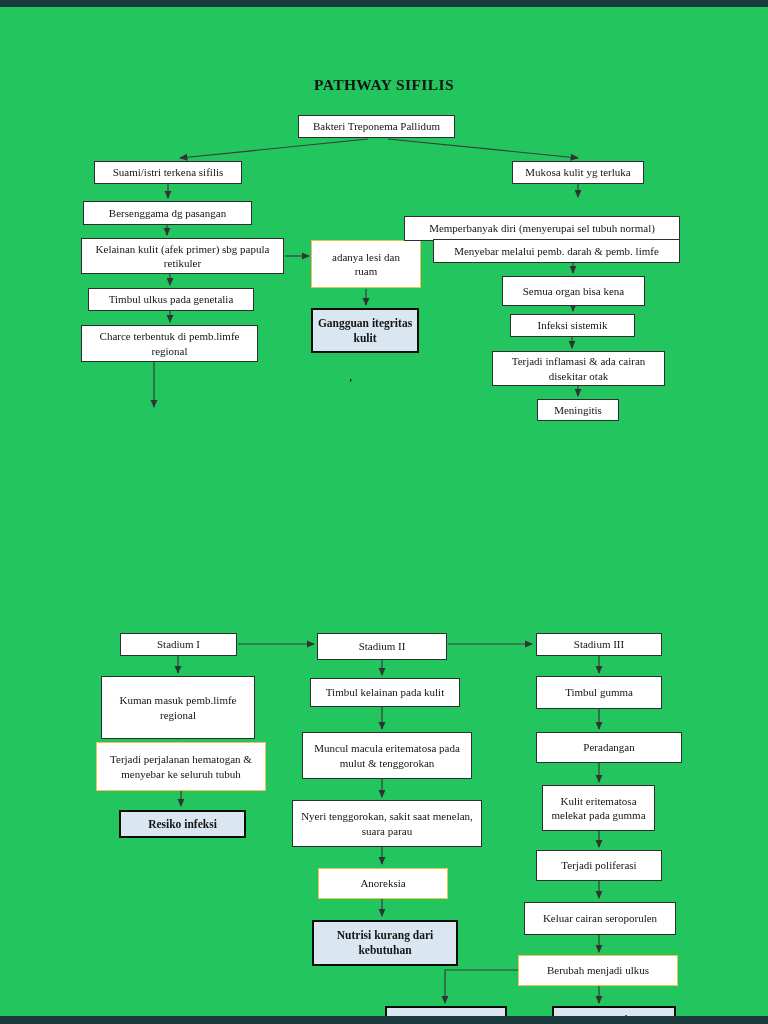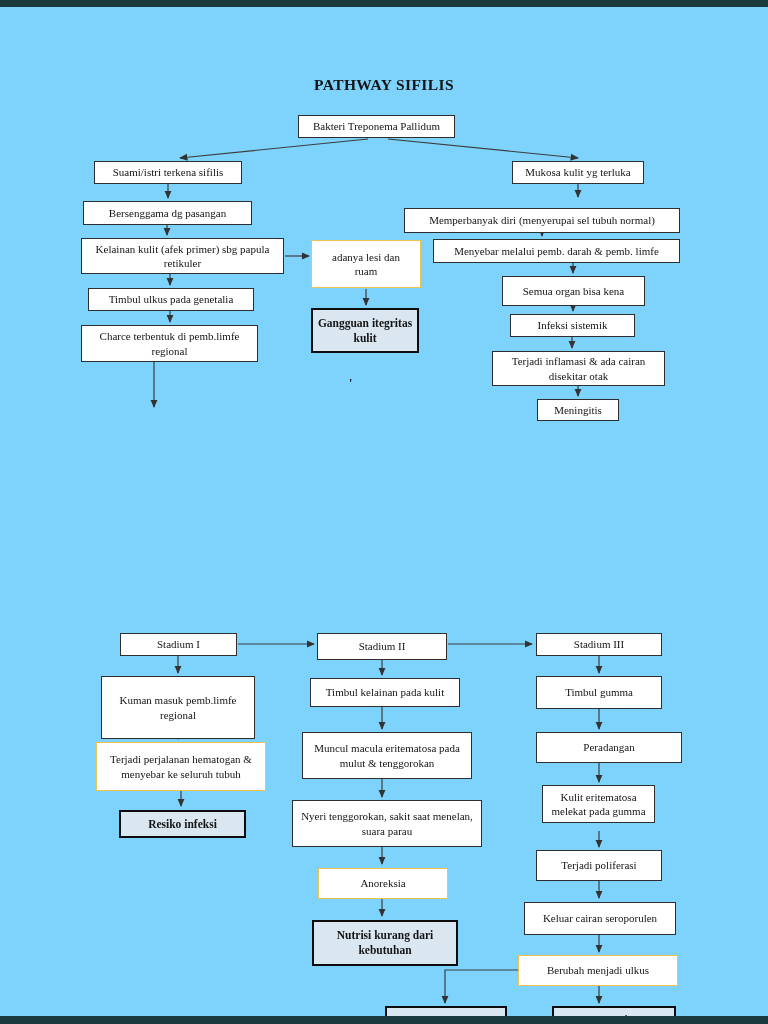--- a/index.html
+++ b/index.html
@@ -1,16 +1,16 @@
 <!DOCTYPE html>
 <html><head>
 <meta charset="utf-8">
 <style>
   html,body{margin:0;padding:0;background:#fff;}
-  .page{position:relative;width:768px;height:1024px;background:#7dd3fc;overflow:hidden;
+  .page{position:relative;width:768px;height:1024px;background:#22c55e;overflow:hidden;
         font-family:"Liberation Serif", serif;color:#141414;}
   .page-title{position:absolute;top:76px;left:0;width:100%;text-align:center;
               font-weight:bold;font-size:15.5px;letter-spacing:.4px;}
   .box{position:absolute;box-sizing:border-box;border:1.4px solid #2e2e2e;background:#fff;
        display:flex;align-items:center;justify-content:center;text-align:center;
        font-size:11px;line-height:1.3;padding:2px 4px;}
   .warn{border:1.6px solid #F2C04E;}
   .dx{border:2.6px solid #0d0d0d;background:#DAE6F0;font-weight:bold;font-size:11.5px;}
   .dx-cut{align-items:flex-start;padding-top:5px;}
   .mark{position:absolute;font-size:12px;font-weight:bold;}
@@ -75,21 +75,21 @@
   <div class="box" style="left:83px;top:201px;width:169px;height:24px">Bersenggama dg pasangan</div>
   <div class="box" style="left:81px;top:238px;width:203px;height:36px">Kelainan kulit (afek primer) sbg papula retikuler</div>
   <div class="box" style="left:88px;top:288px;width:166px;height:23px">Timbul ulkus pada genetalia</div>
   <div class="box" style="left:81px;top:325px;width:177px;height:37px">Charce terbentuk di pemb.limfe regional</div>
 
   <div class="box warn" style="left:311px;top:240px;width:110px;height:48px;padding:1px 12px">adanya lesi dan ruam</div>
   <div class="box dx" style="left:311px;top:308px;width:108px;height:45px;padding:2px">Gangguan itegritas kulit</div>
   <div class="mark" style="left:349px;top:376px">'</div>
 
   <div class="box" style="left:512px;top:161px;width:132px;height:23px">Mukosa kulit yg terluka</div>
-  <div class="box" style="left:404px;top:208px;width:276px;height:25px">Memperbanyak diri (menyerupai sel tubuh normal)</div>
+  <div class="box" style="left:404px;top:216px;width:276px;height:25px">Memperbanyak diri (menyerupai sel tubuh normal)</div>
   <div class="box" style="left:433px;top:239px;width:247px;height:24px">Menyebar melalui pemb. darah &amp; pemb. limfe</div>
   <div class="box" style="left:502px;top:276px;width:143px;height:30px">Semua organ bisa kena</div>
   <div class="box" style="left:510px;top:314px;width:125px;height:23px">Infeksi sistemik</div>
   <div class="box" style="left:492px;top:351px;width:173px;height:35px">Terjadi inflamasi &amp; ada cairan disekitar otak</div>
   <div class="box" style="left:537px;top:399px;width:82px;height:22px">Meningitis</div>
 
   <div class="box" style="left:120px;top:633px;width:117px;height:23px">Stadium I</div>
   <div class="box" style="left:317px;top:633px;width:130px;height:27px">Stadium II</div>
   <div class="box" style="left:536px;top:633px;width:126px;height:23px">Stadium III</div>
 
@@ -98,21 +98,21 @@
   <div class="box dx" style="left:119px;top:810px;width:127px;height:28px">Resiko infeksi</div>
 
   <div class="box" style="left:310px;top:678px;width:150px;height:29px">Timbul kelainan pada kulit</div>
   <div class="box" style="left:302px;top:732px;width:170px;height:47px">Muncul macula eritematosa pada mulut &amp; tenggorokan</div>
   <div class="box" style="left:292px;top:800px;width:190px;height:47px">Nyeri tenggorokan, sakit saat menelan, suara parau</div>
   <div class="box warn" style="left:318px;top:868px;width:130px;height:31px">Anoreksia</div>
   <div class="box dx" style="left:312px;top:920px;width:146px;height:46px">Nutrisi kurang dari kebutuhan</div>
 
   <div class="box" style="left:536px;top:676px;width:126px;height:33px">Timbul gumma</div>
   <div class="box" style="left:536px;top:732px;width:146px;height:31px">Peradangan</div>
-  <div class="box" style="left:542px;top:785px;width:113px;height:38px">Kulit eritematosa melekat pada gumma</div>
+  <div class="box" style="left:542px;top:785px;width:113px;height:46px">Kulit eritematosa melekat pada gumma</div>
   <div class="box" style="left:536px;top:850px;width:126px;height:31px">Terjadi poliferasi</div>
   <div class="box warn" style="left:518px;top:955px;width:160px;height:31px">Berubah menjadi ulkus</div>
   <div class="box" style="left:524px;top:902px;width:152px;height:33px">Keluar cairan seroporulen</div>
 
   <div class="box dx dx-cut" style="left:385px;top:1006px;width:122px;height:40px">Cemas</div>
   <div class="box dx dx-cut" style="left:552px;top:1006px;width:124px;height:40px">Nyeri</div>
 
   <div class="bar bar-top"></div>
   <div class="bar bar-bottom"></div>
 

